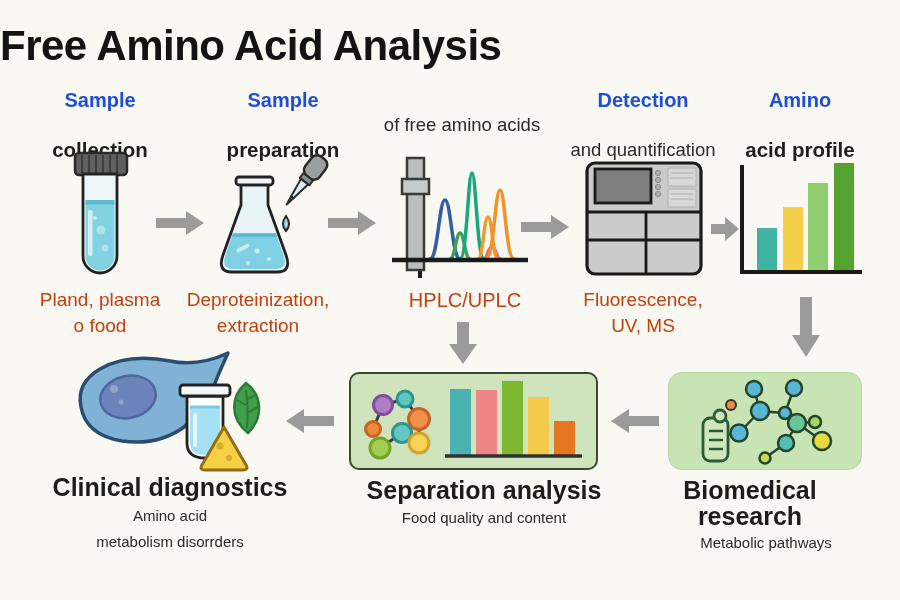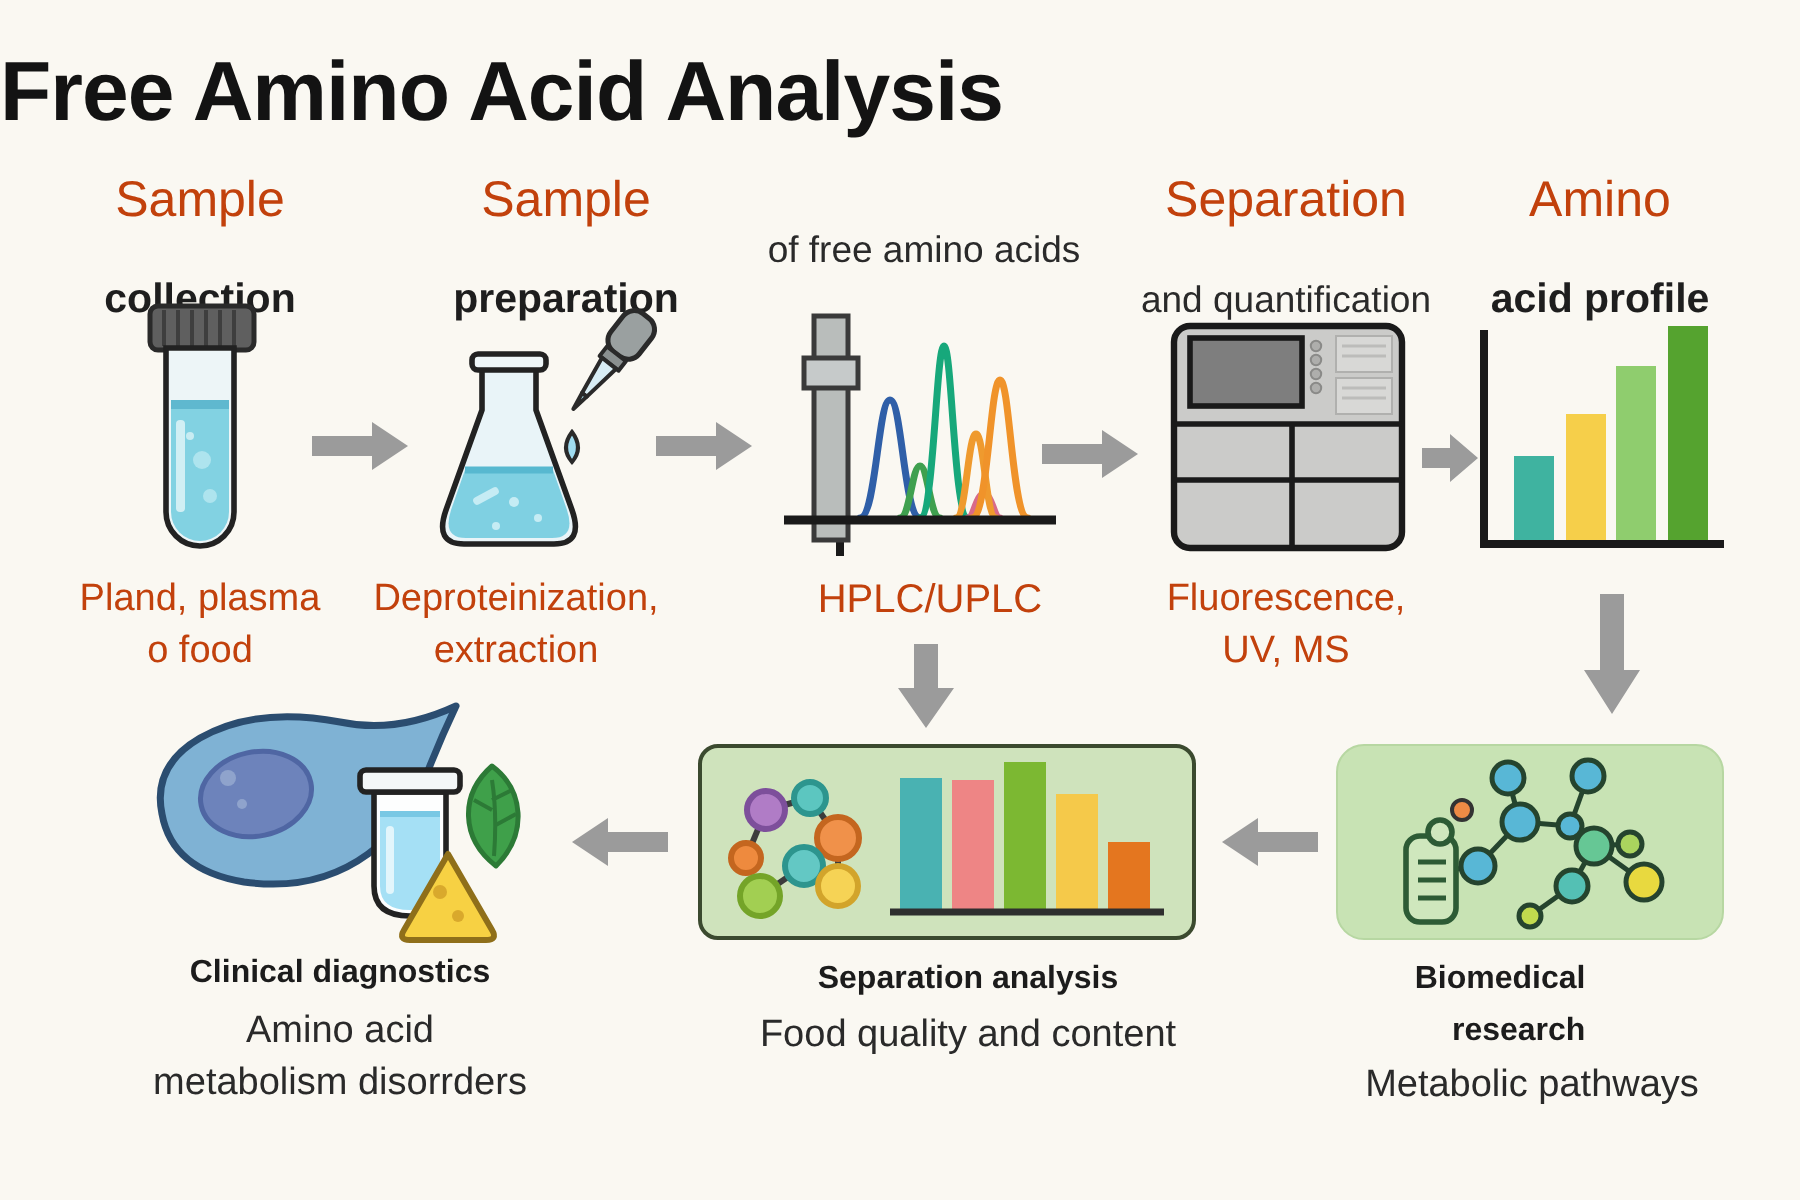--- a/index.html
+++ b/index.html
@@ -5,32 +5,32 @@
   * { margin:0; padding:0; box-sizing:border-box; }
   html,body { width:900px; height:600px; }
   body { font-family:"Liberation Sans", sans-serif; background:#faf8f2; color:#222; overflow:hidden; }
   .canvas { position:relative; width:900px; height:600px; background:#faf8f2; }
 
   .title { position:absolute; top:22px; left:0; width:900px; 
            font-size:42px; font-weight:bold; color:#131313; letter-spacing:-0.5px; }
 
   .step-head { position:absolute; top:88px; text-align:center; transform:translateX(-50%);
                line-height:25px; white-space:nowrap; }
-  .step-head .l1 { font-size:25px; font-weight:normal; color:#c2410c; }
+  .step-head .l1 { font-size:20px; font-weight:bold; color:#1d4ed8; }
   .step-head .l2 { font-size:20.5px; font-weight:bold; color:#1e1e1e;margin-top:24px; }
   .step-head .l2.reg { font-size:18.5px; font-weight:normal; color:#2a2a2a; }
 
   .caption { position:absolute; top:287px; text-align:center; transform:translateX(-50%);
              font-size:19px; line-height:26px; color:#c2410c; white-space:nowrap; }
   .caption.big { font-size:20px; }
 
-  .app-title { position:absolute; text-align:right; transform:translateX(-50%);
-               font-size:16px; font-weight:bold; line-height:26px; color:#1c1c1c; white-space:nowrap; }
+  .app-title { position:absolute; text-align:center; transform:translateX(-50%);
+               font-size:25px; font-weight:bold; line-height:26px; color:#1c1c1c; white-space:nowrap; }
   .app-sub   { position:absolute; text-align:center; transform:translateX(-50%);
-               font-size:19px; line-height:26px; color:#2a2a2a; white-space:nowrap; }
+               font-size:15px; line-height:26px; color:#2a2a2a; white-space:nowrap; }
 
   .abs { position:absolute; }
   .appbox { position:absolute; border-radius:10px; }
   .box-nutrition { left:349px; top:372px; width:249px; height:98px;
                    background:#cfe3bc; border:2.5px solid #3b4a2f; }
   .box-biomed { left:668px; top:372px; width:194px; height:98px;
                 background:#c8e3b4; border:1.5px solid #b7d7a2; border-radius:14px; }
   svg { display:block; }
 </style>
 </head>
@@ -45,21 +45,21 @@
     <div class="l2">collection</div>
   </div>
   <div class="step-head" style="left:283px">
     <div class="l1">Sample</div>
     <div class="l2">preparation</div>
   </div>
   <div class="step-head" style="left:462px">
     <div class="l2 reg">of free amino acids</div>
   </div>
   <div class="step-head" style="left:643px">
-    <div class="l1">Separation</div>
+    <div class="l1">Detection</div>
     <div class="l2 reg">and quantification</div>
   </div>
   <div class="step-head" style="left:800px">
     <div class="l1">Amino</div>
     <div class="l2">acid profile</div>
   </div>
 
   <svg class="abs" style="left:62px; top:150px" width="76" height="132" viewBox="0 0 76 132">
     <rect x="13" y="3" width="52" height="22" rx="4" fill="#5f5f5f" stroke="#2a2a2a" stroke-width="2.5"></rect>
     <g stroke="#3e3e3e" stroke-width="2">

